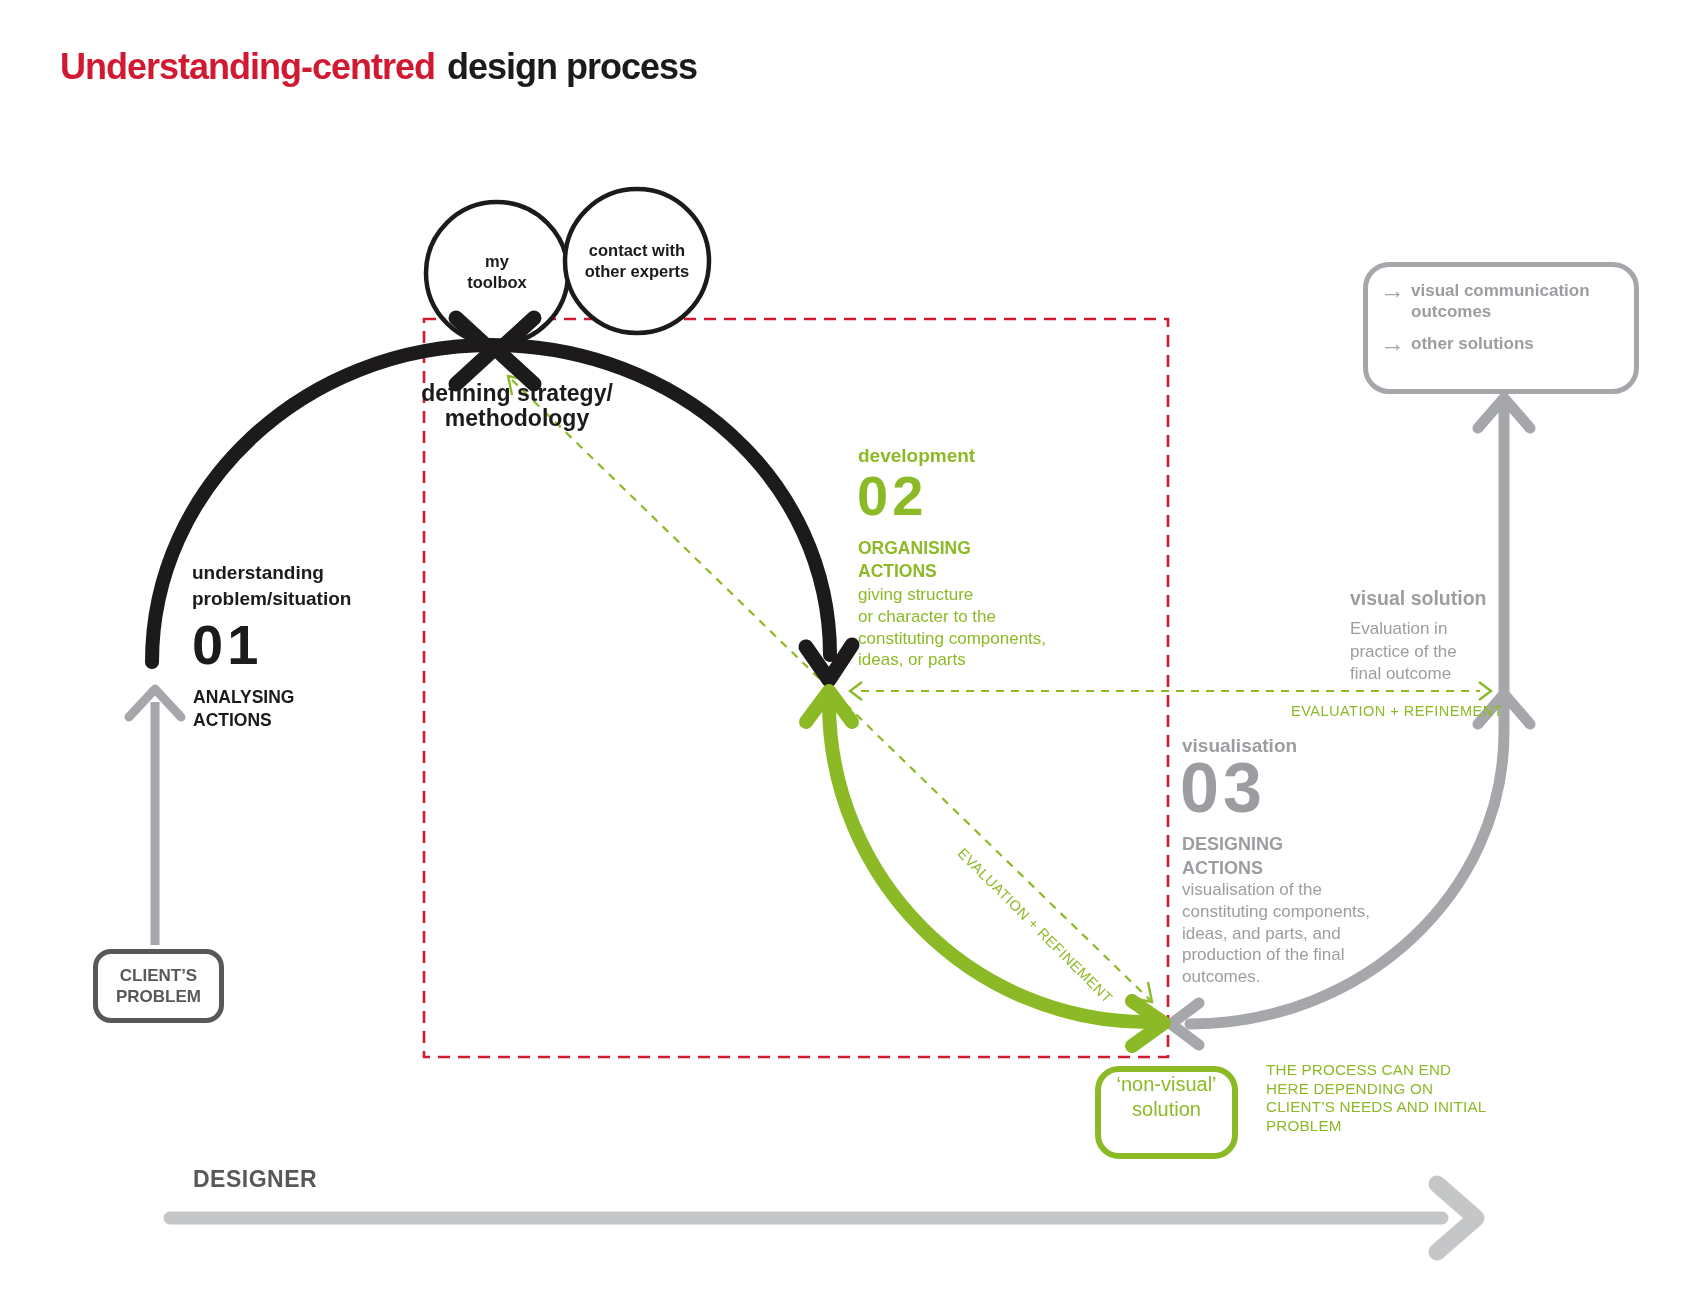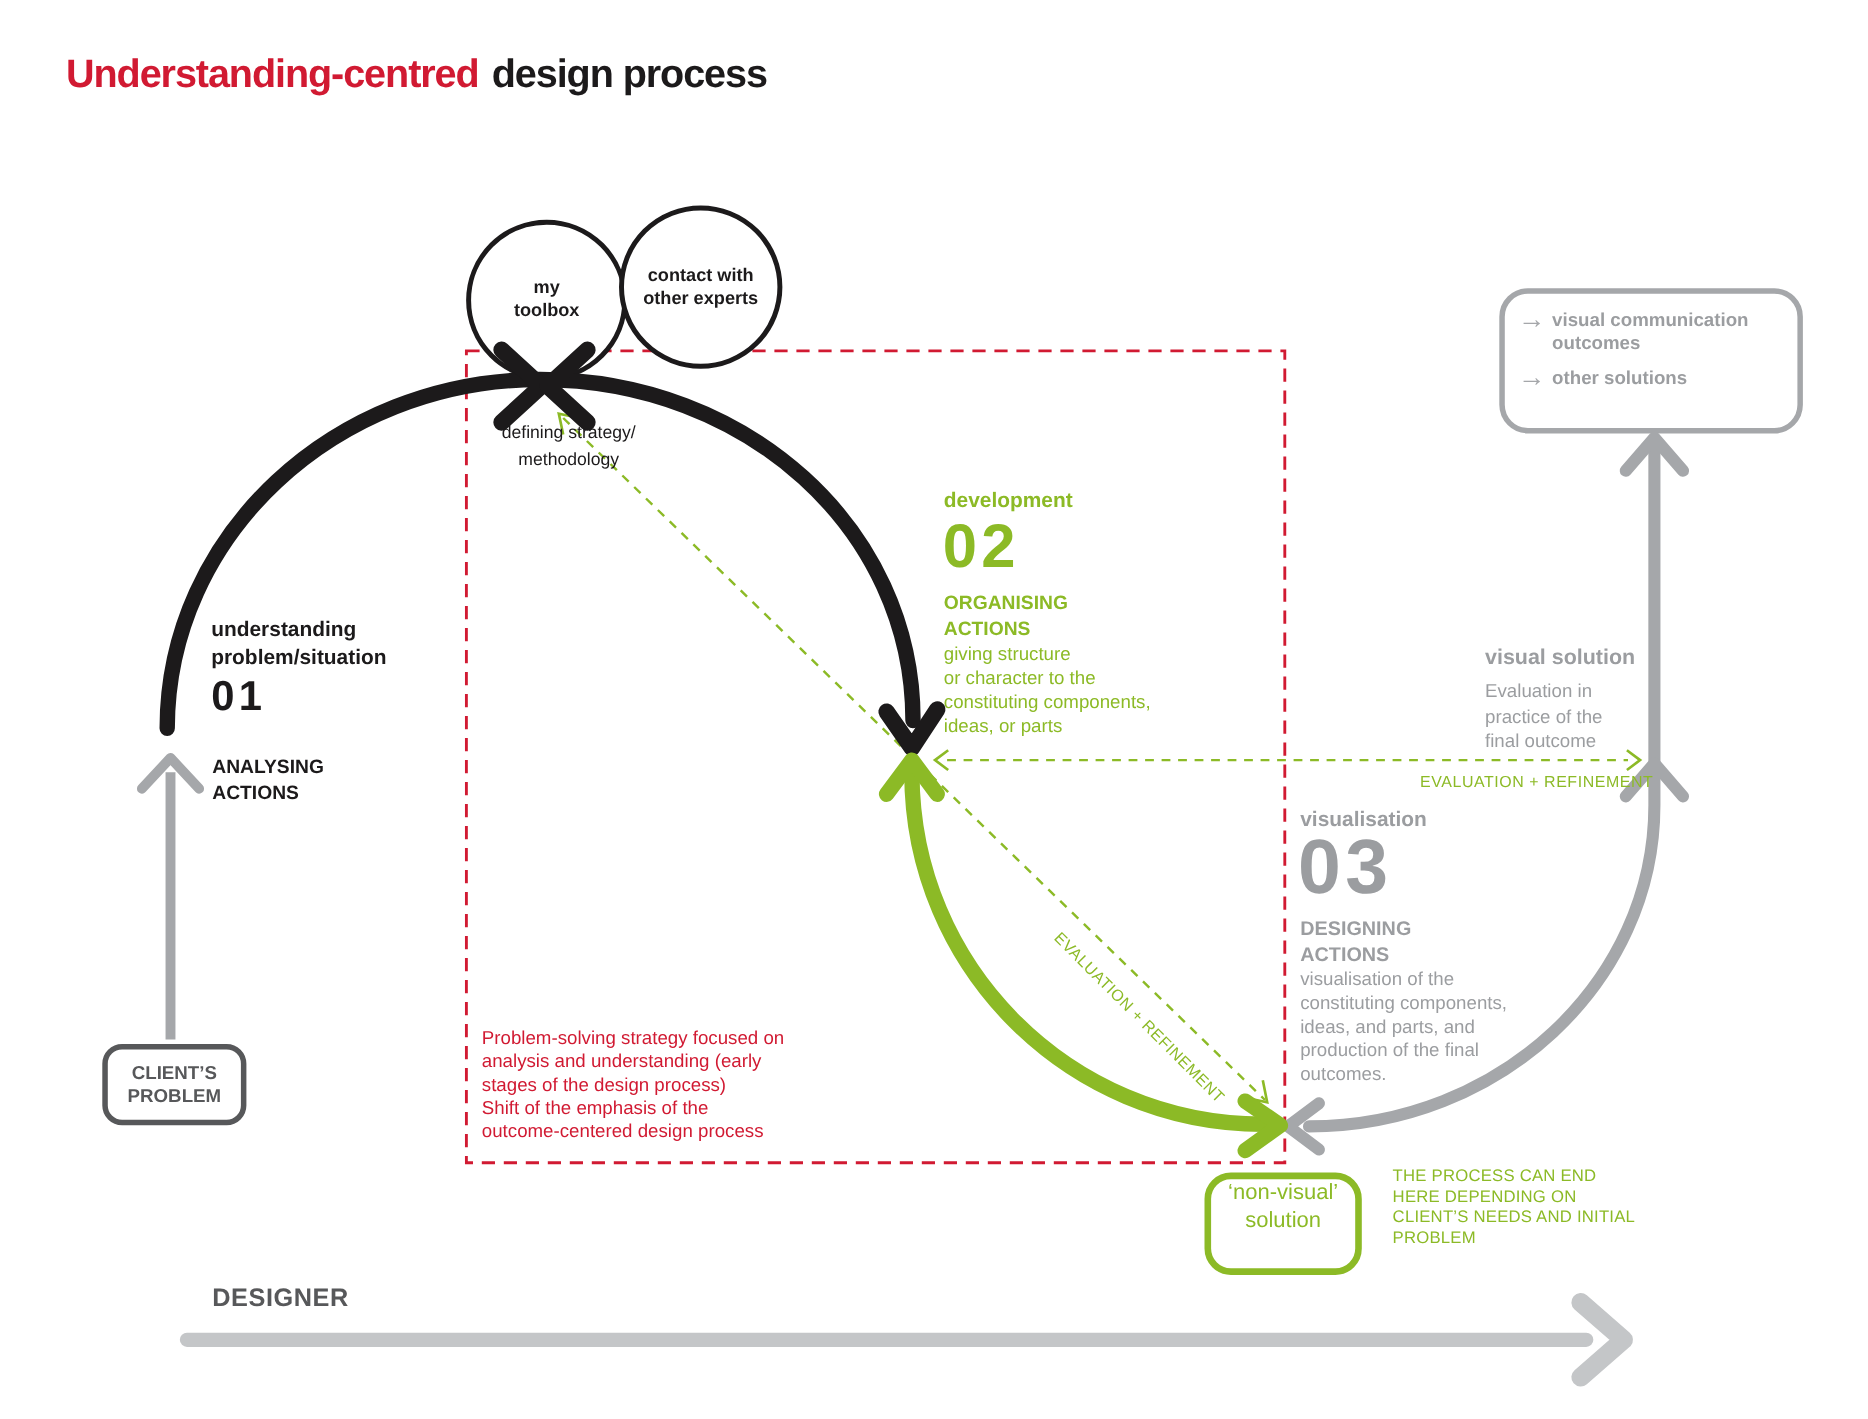--- a/index.html
+++ b/index.html
@@ -5,21 +5,21 @@
   html,body{margin:0;padding:0;background:#fff;}
   .canvas{position:relative;width:1698px;height:1290px;background:#fff;overflow:hidden;
           font-family:"Liberation Sans","DejaVu Sans",sans-serif;}
   .abs{position:absolute;}
   .pre{white-space:pre-line;}
   svg.layer{position:absolute;left:0;top:0;width:1698px;height:1290px;}
   .title{left:60px;top:46px;font-size:36px;font-weight:800;letter-spacing:-1px;}
   .title .hl{color:var(--red,#d11a32);}
   .title .rest{color:var(--black,#1c1a1b);margin-left:12px;}
   .circle-label{font-size:16.5px;font-weight:700;line-height:21px;text-align:center;color:var(--black,#1c1a1b);}
-  .defining{left:412px;top:381px;width:210px;text-align:center;font-size:16px;font-weight:400;line-height:25px;color:var(--black,#1c1a1b);}
+  .defining{left:412px;top:381px;width:210px;text-align:center;font-size:23px;font-weight:700;line-height:25px;color:var(--black,#1c1a1b);}
   .kicker{font-size:19px;font-weight:700;line-height:26px;}
   .stage-num{font-weight:800;letter-spacing:4px;}
   .stage-head{font-size:17.5px;font-weight:700;line-height:23px;}
   .stage-body{font-size:17px;line-height:21.8px;}
   .black-txt{color:var(--black,#1c1a1b);}
   .green-txt{color:var(--green,#8cba26);}
   .gray-txt{color:var(--grayText,#9b9da0);}
   .darkgray-txt{color:var(--darkGray,#57585a);}
   .red-txt{color:var(--red,#d11a32);}
   .clients-box{left:93px;top:949px;width:121px;height:64px;border:5px solid var(--darkGray,#57585a);
@@ -86,21 +86,21 @@
   <div class="abs circle-label pre" style="left:427px;top:251px;width:140px;">my
 toolbox</div>
   <div class="abs circle-label pre" style="left:557px;top:240px;width:160px;">contact with
 other experts</div>
 
   <div class="abs defining pre">defining strategy/
 methodology</div>
 
   <div class="abs kicker black-txt pre" style="left:192px;top:560px;">understanding
 problem/situation</div>
-  <div class="abs stage-num black-txt" style="left:192px;top:612px;font-size:38px;">01</div>
+  <div class="abs stage-num black-txt" style="left:192px;top:612px;font-size:56px;">01</div>
   <div class="abs stage-head black-txt pre" style="left:193px;top:686px;">ANALYSING
 ACTIONS</div>
 
   <div class="abs kicker green-txt" style="left:858px;top:443px;">development</div>
   <div class="abs stage-num green-txt" style="left:857px;top:463px;font-size:56px;">02</div>
   <div class="abs stage-head green-txt pre" style="left:858px;top:537px;">ORGANISING
 ACTIONS</div>
   <div class="abs stage-body green-txt pre" style="left:858px;top:584px;">giving structure
 or character to the
 constituting components,
@@ -134,25 +134,20 @@
       <span class="outcome-arrow">→</span>
       <span class="outcome-label pre">visual communication
 outcomes</span>
     </div>
     <div class="outcome-item">
       <span class="outcome-arrow">→</span>
       <span class="outcome-label pre">other solutions</span>
     </div>
   </div>
 
-  <div class="abs red-note red-txt pre">Problem-solving strategy focused on
-analysis and understanding (early
-stages of the design process)
-Shift of the emphasis of the
-outcome-centered design process</div>
 
   <div class="abs nonvisual-box green-txt">
     <span class="pre">‘non-visual’
 solution</span>
   </div>
   <div class="abs process-note green-txt pre">THE PROCESS CAN END
 HERE DEPENDING ON
 CLIENT’S NEEDS AND INITIAL
 PROBLEM</div>
 

